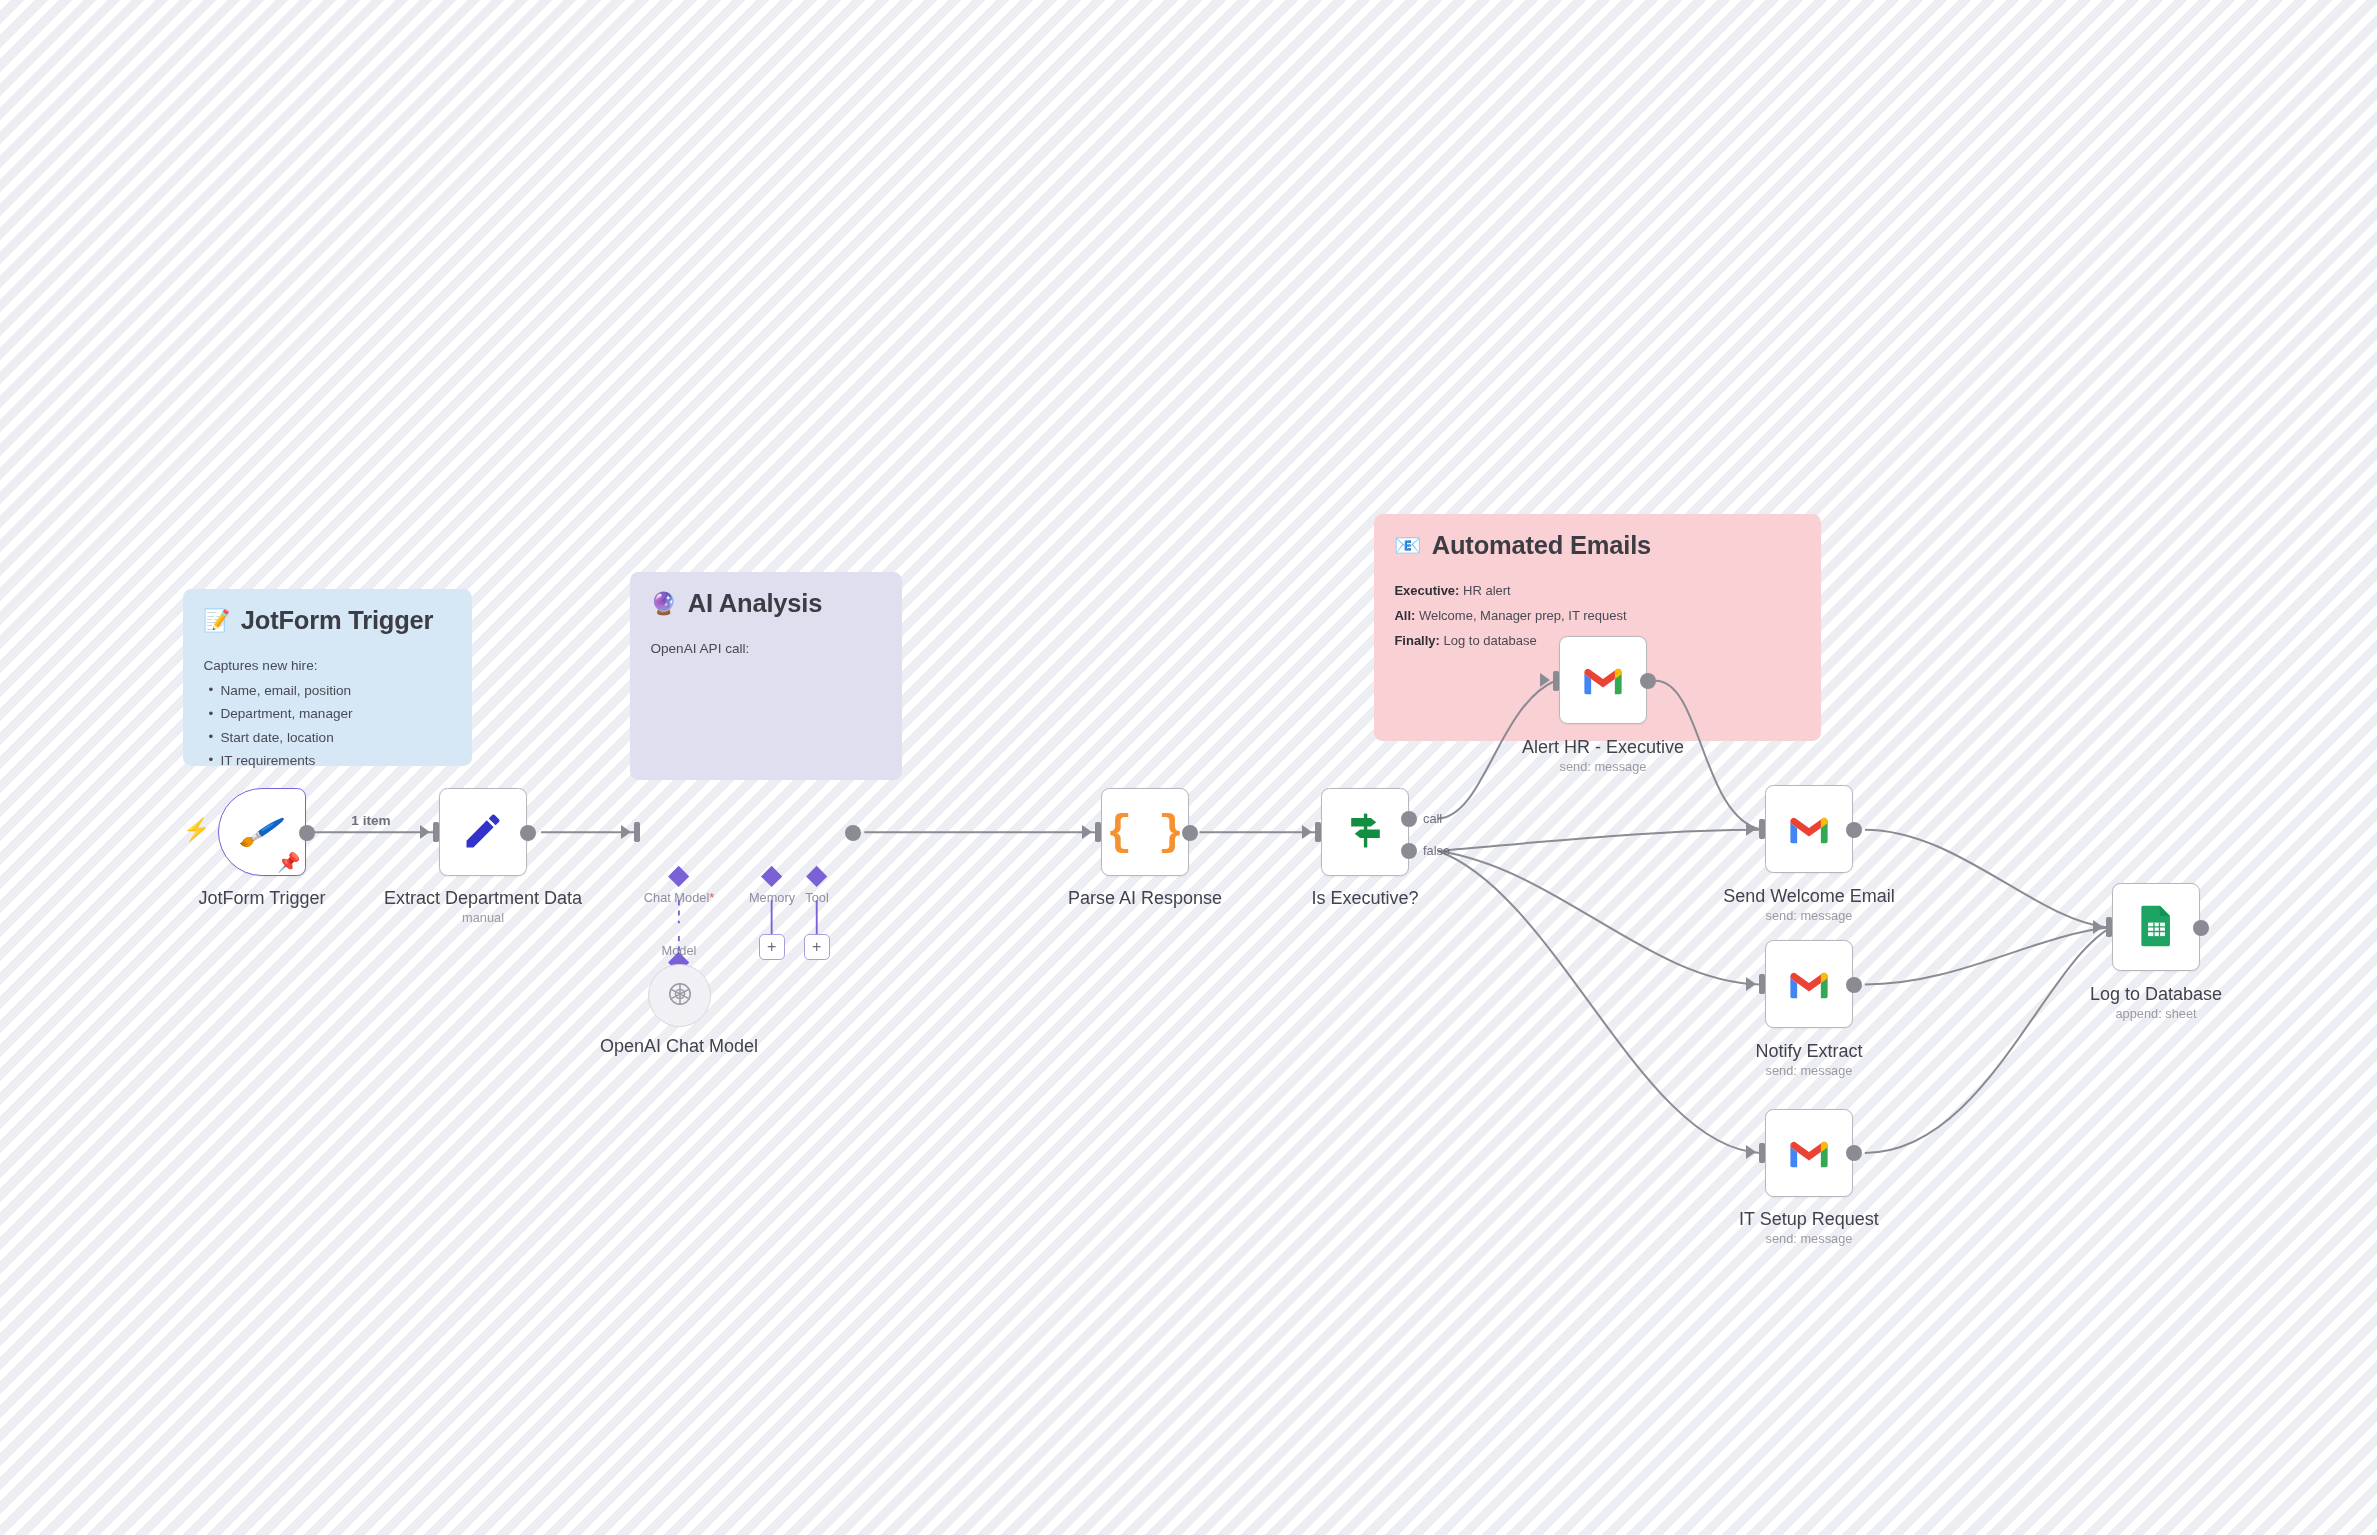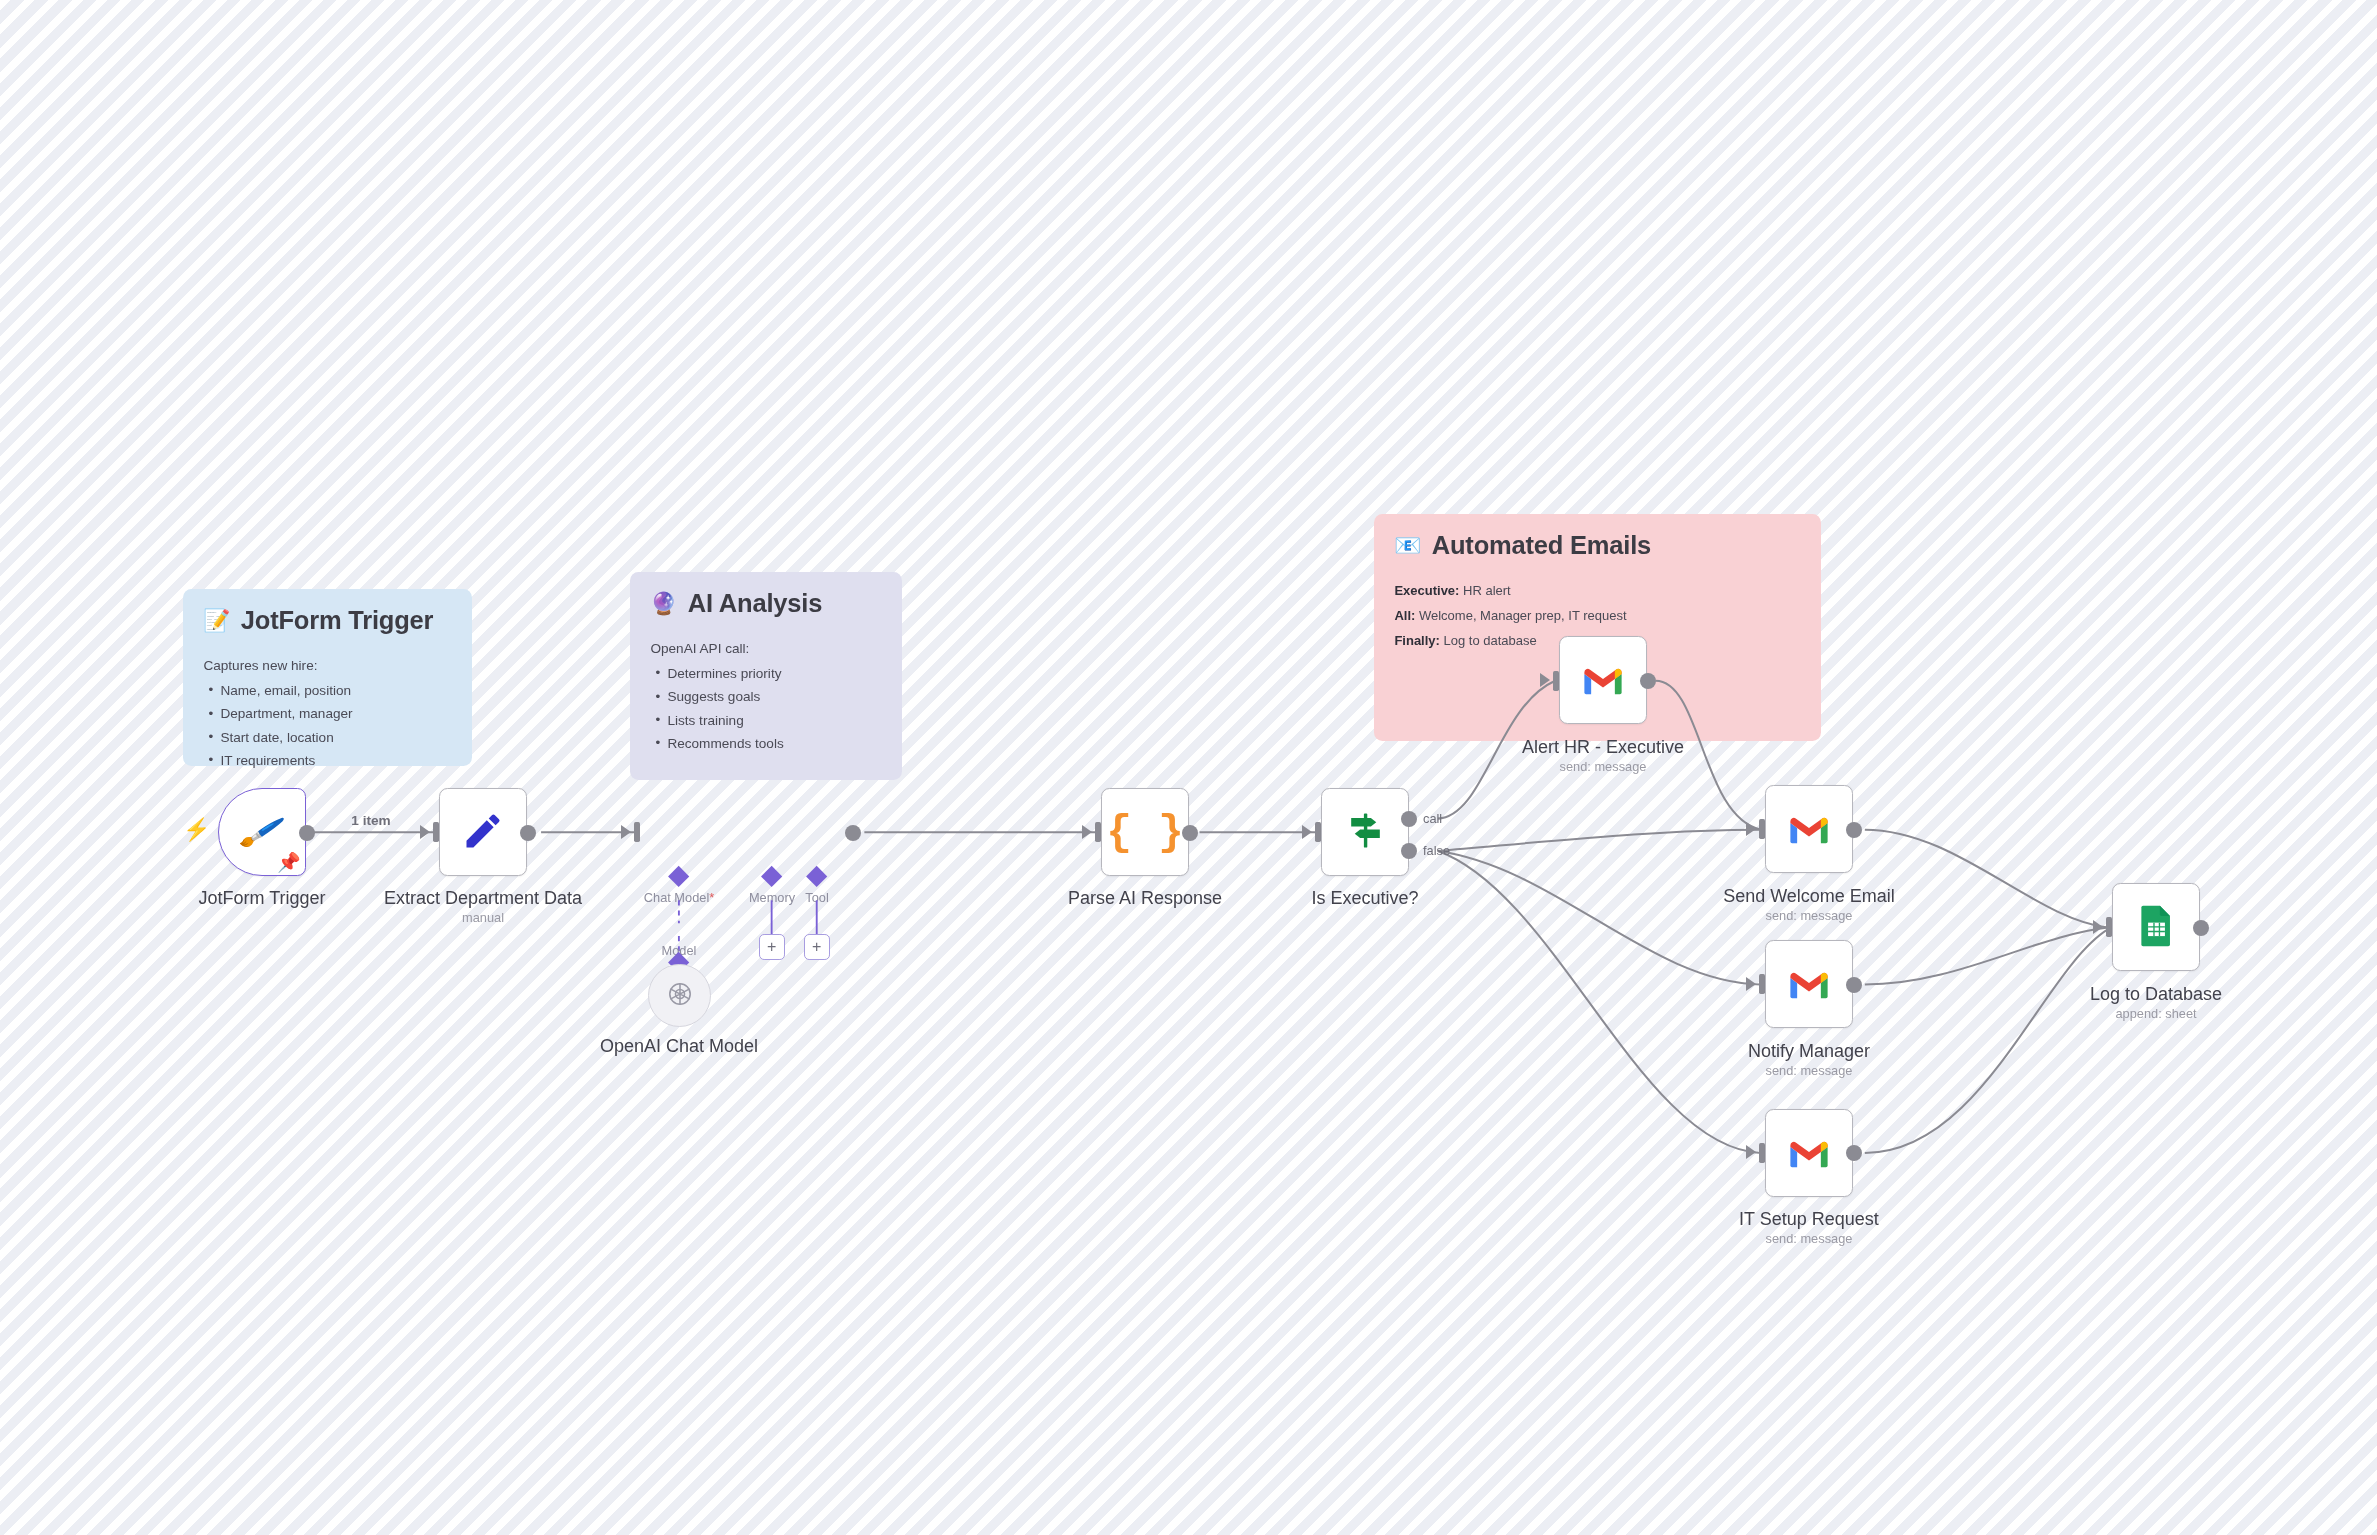--- a/index.html
+++ b/index.html
@@ -148,26 +148,20 @@
     </div>
   </div>
 
   <div class="sticky" id="sticky-ai">
     <div class="sticky-head">
       <span class="sticky-emoji">🔮</span>
       <span>AI Analysis</span>
     </div>
     <div class="sticky-body">
       <div>OpenAI API call:</div>
-      <ul>
-        <li>Determines priority</li>
-        <li>Suggests goals</li>
-        <li>Lists training</li>
-        <li>Recommends tools</li>
-      </ul>
     </div>
   </div>
 
   <div class="sticky" id="sticky-emails">
     <div class="sticky-head">
       <span class="sticky-emoji">📧</span>
       <span>Automated Emails</span>
     </div>
     <div class="sticky-body">
       <div class="kv">
@@ -335,21 +329,21 @@
       <svg width="44" height="34" viewBox="0 0 52 40">
         <path d="M4 36V12l22 16L48 12v24a2 2 0 01-2 2h-6V20l-14 10-14-10v18H6a2 2 0 01-2-2z" fill="#ffffff"></path>
         <path d="M4 36V14l8 6v18H6a2 2 0 01-2-2z" fill="#4285f4"></path>
         <path d="M40 38V20l8-6v22a2 2 0 01-2 2h-6z" fill="#34a853"></path>
         <path d="M4 14l8 6 14 10 14-10 8-6v-2a4 4 0 00-6.3-3.3L26 20 10.3 8.7A4 4 0 004 12v2z" fill="#ea4335"></path>
         <path d="M40 20l8-6v-2a4 4 0 00-6.3-3.3L40 10v10z" fill="#fbbc04"></path>
       </svg>
     </span>
   </div>
   <div class="dot" style="left:1846px; top:977px;"></div>
-  <div class="node-label" style="left:1809px; top:1041px;">Notify Manager</div>
+  <div class="node-label" style="left:1809px; top:1041px;">Notify Extract</div>
   <div class="node-sublabel" style="left:1809px; top:1063px;">send: message</div>
 
   <div class="inarrow" style="left:1746px; top:1145px;"></div>
   <div class="inbar" style="left:1759px; top:1143px;"></div>
   <div class="node square" style="left:1765px; top:1109px;">
     <span>
       <svg width="44" height="34" viewBox="0 0 52 40">
         <path d="M4 36V12l22 16L48 12v24a2 2 0 01-2 2h-6V20l-14 10-14-10v18H6a2 2 0 01-2-2z" fill="#ffffff"></path>
         <path d="M4 36V14l8 6v18H6a2 2 0 01-2-2z" fill="#4285f4"></path>
         <path d="M40 38V20l8-6v22a2 2 0 01-2 2h-6z" fill="#34a853"></path>

